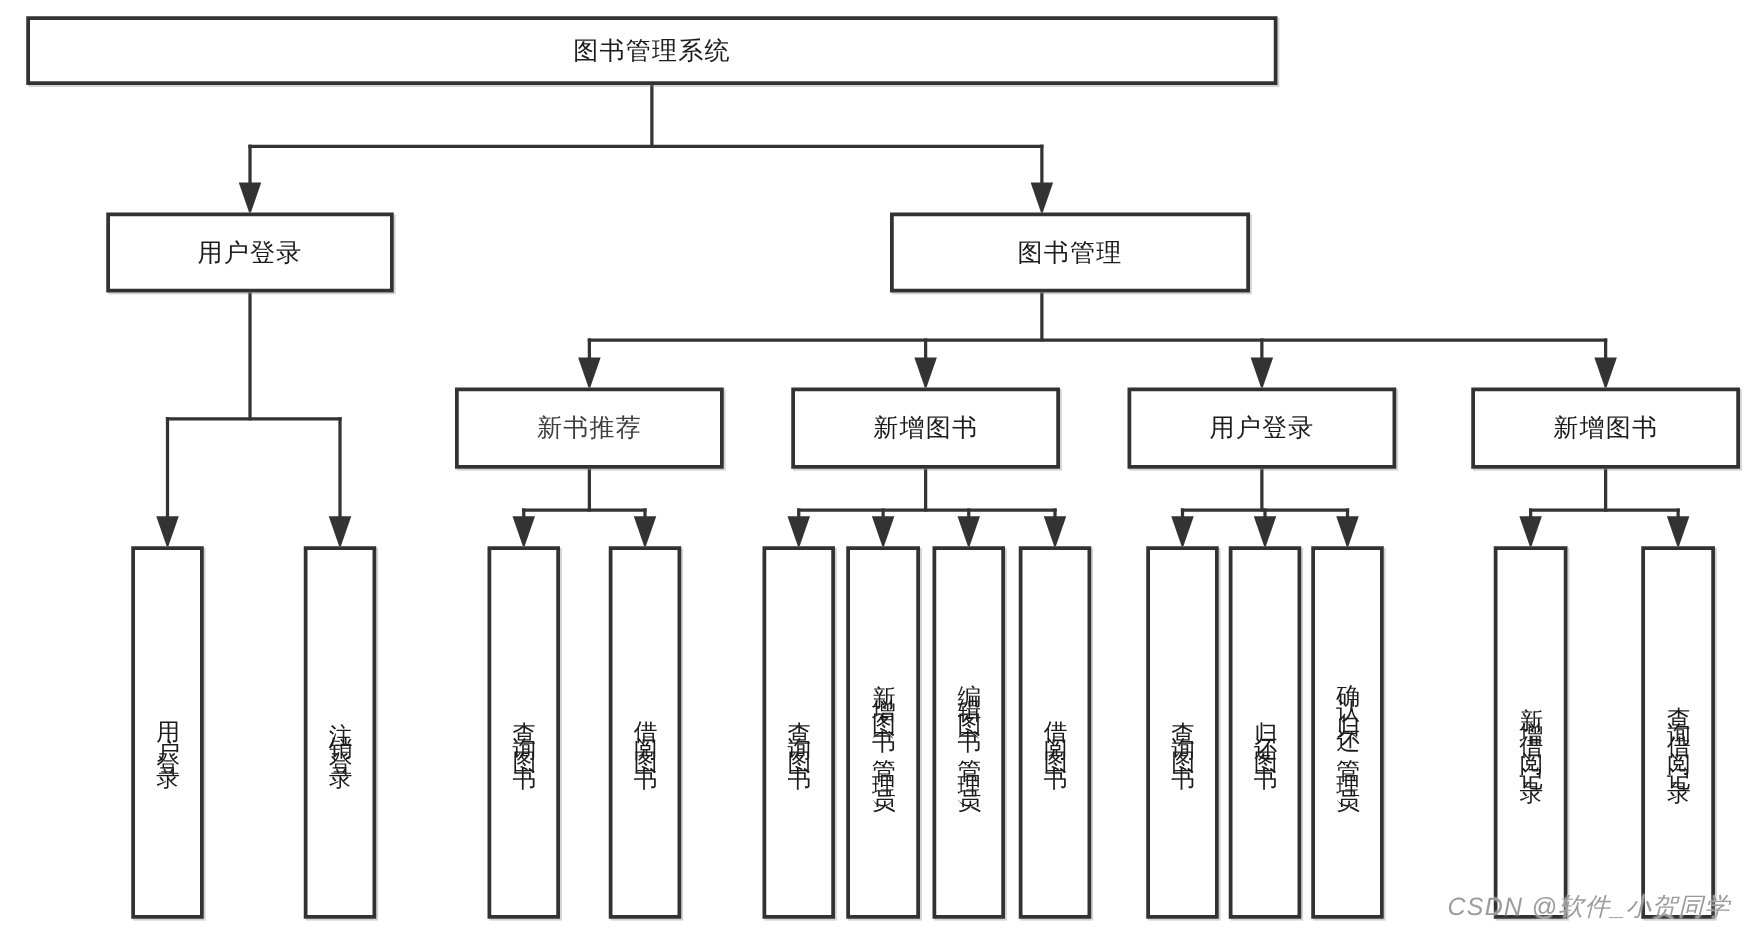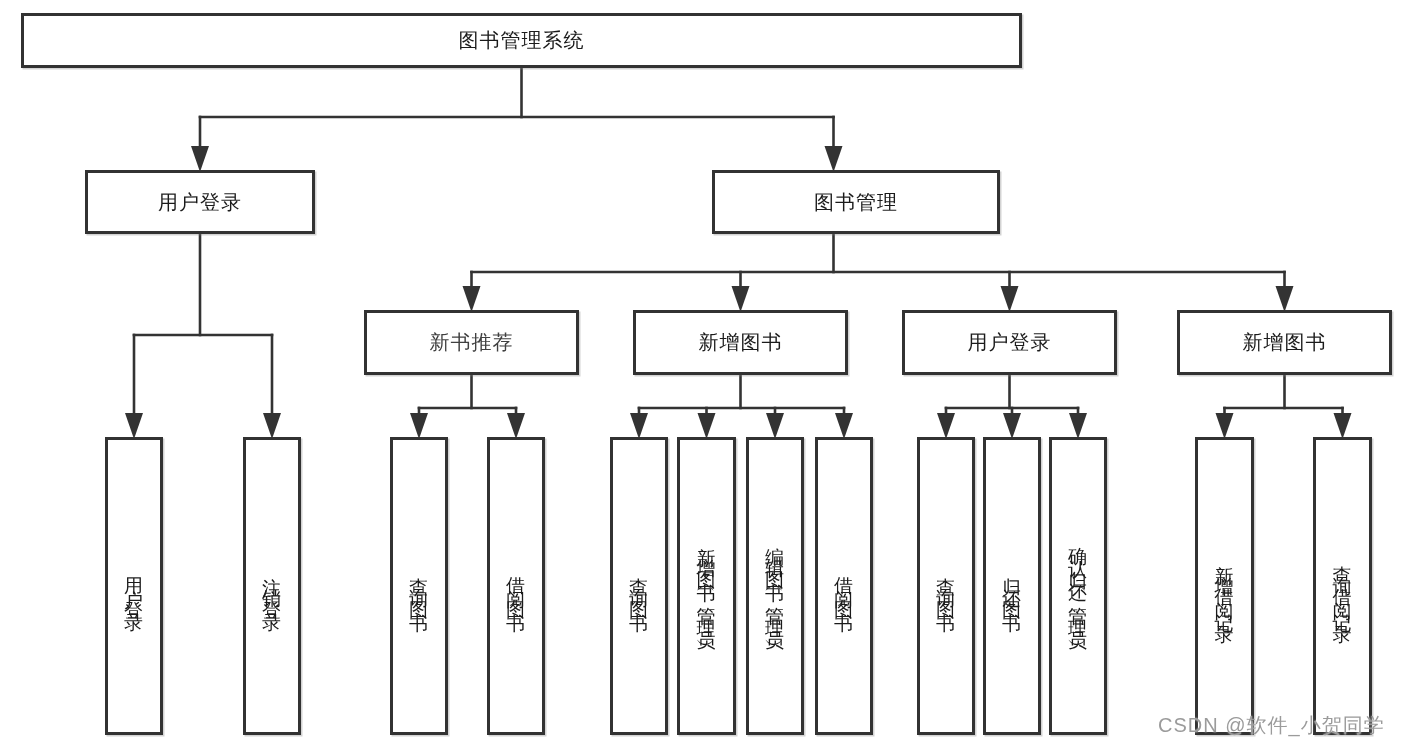--- a/index.html
+++ b/index.html
@@ -36,20 +36,21 @@
   }
   .watermark{
     position:absolute;
     left:1158px;
     top:712px;
     font-size:20px;
     letter-spacing:1px;
     white-space:nowrap;
     color:#9b9b9b;
     text-shadow:0 0 2px #ffffff;
+    font-style:italic;
   }
 </style>
 </head>
 <body>
 
 <div class="canvas">
   <svg id="edges" xmlns="http://www.w3.org/2000/svg" viewBox="0 0 1405 747">
       <line x1="521.5" y1="68" x2="521.5" y2="117" stroke="#333333" stroke-width="2.6" stroke-linecap="square"></line>
       <line x1="200" y1="117" x2="833.5" y2="117" stroke="#333333" stroke-width="2.6" stroke-linecap="square"></line>
       <line x1="200" y1="117" x2="200" y2="158" stroke="#333333" stroke-width="2.6" stroke-linecap="square"></line>

